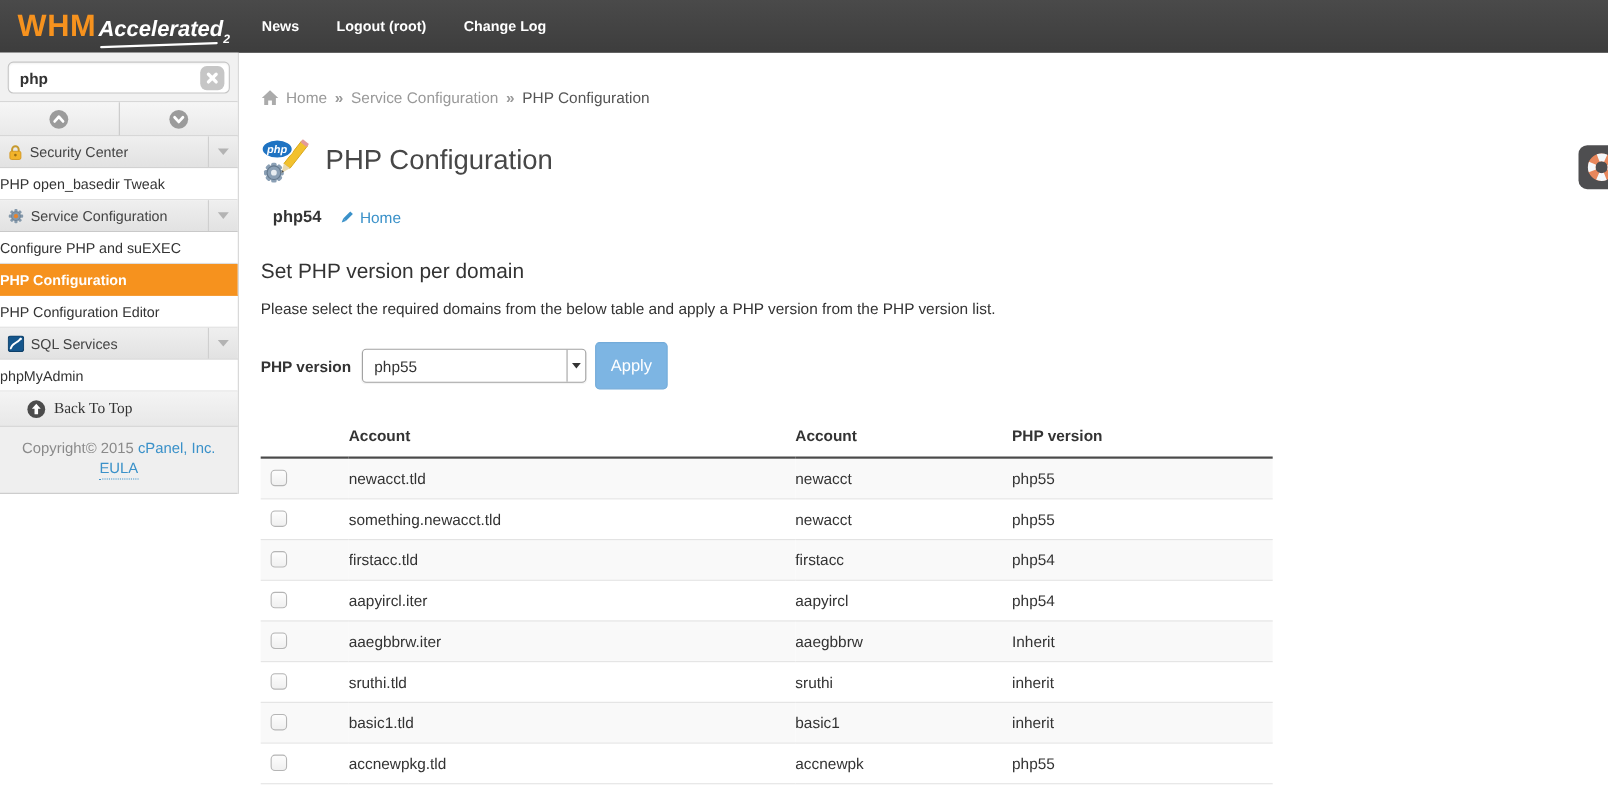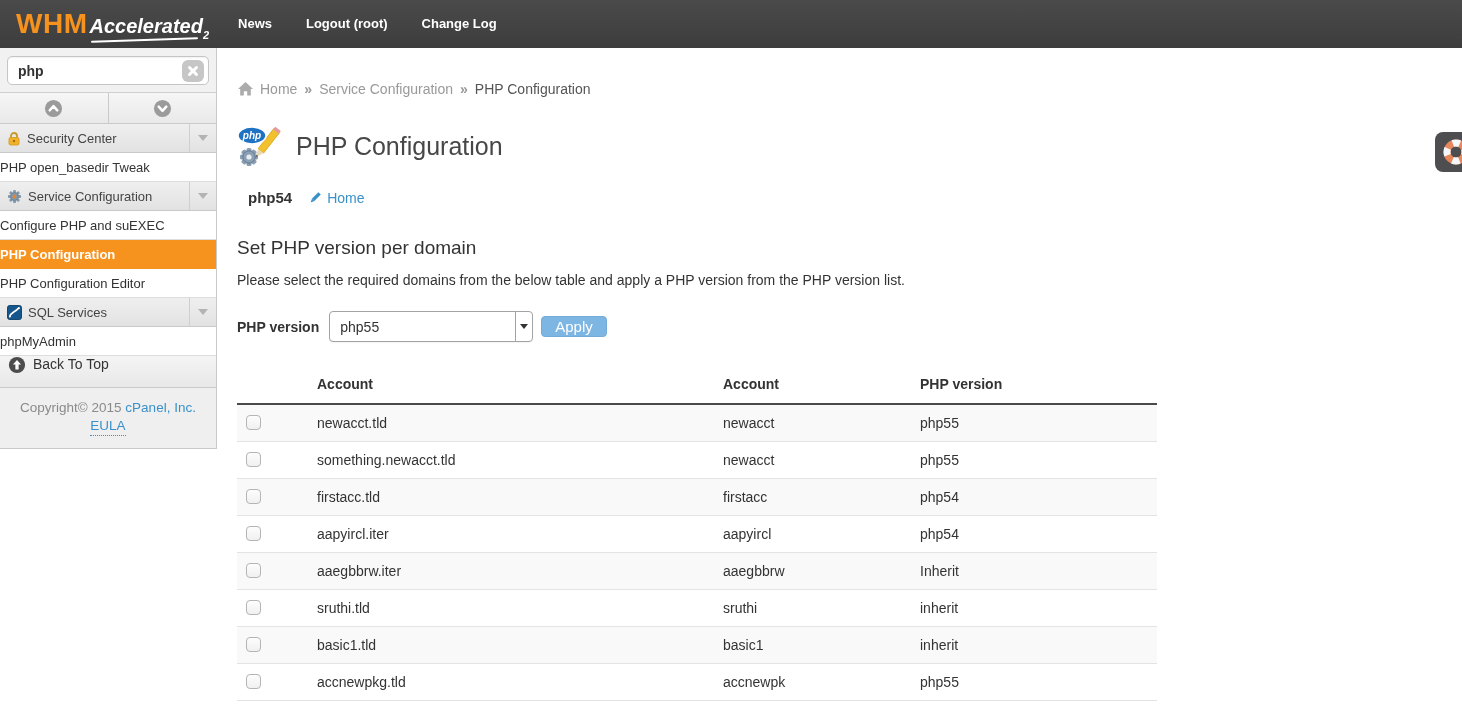--- a/index.html
+++ b/index.html
@@ -30,21 +30,21 @@
   .arrow-btn { flex: 1; display: flex; align-items: center; justify-content: center; cursor: pointer; }
   .arrow-btn:first-child { border-right: 1px solid #c9c9c9; }
 
   .group-header { height: 29px; background: linear-gradient(#efefef, #e2e2e2); border-bottom: 1px solid #c9c9c9; display: flex; align-items: center; padding-left: 7px; font-size: 13px; color: #444; cursor: pointer; }
   .group-header .gh-icon { margin-right: 6px; display: flex; }
   .gh-chev { margin-left: auto; align-self: stretch; width: 27px; border-left: 1px solid #cfcfcf; display: flex; align-items: center; justify-content: center; }
   .caret-down { width: 0; height: 0; border-left: 5px solid transparent; border-right: 5px solid transparent; border-top: 6px solid #b3b3b3; }
   .side-item { height: 29px; background: #fff; border-bottom: 1px solid #ddd; display: flex; align-items: center; padding-left: 0; font-size: 13px; color: #333; cursor: pointer; }
   .side-item.active { background: #f6921e; border-bottom-color: #f6921e; color: #fff; font-weight: bold; }
 
-  .back-top { height: 32px; background: linear-gradient(#f4f4f4, #e8e8e8); border-bottom: 1px solid #c9c9c9; display: flex; align-items: flex-start; gap: 7px; padding-left: 8px; font-size: 14px; color: #333; cursor: pointer; }
+  .back-top { height: 32px; background: linear-gradient(#f4f4f4, #e8e8e8); border-bottom: 1px solid #c9c9c9; display: flex; align-items: center; gap: 7px; padding-left: 24px; font-size: 14px; color: #333; cursor: pointer; font-family: Liberation Serif, serif; }
   .side-footer { background: #efefef; border-bottom: 1px solid #c9c9c9; text-align: center; padding: 11px 4px 12px; font-size: 13.5px; color: #8a8a8a; line-height: 18px; }
   .side-footer a { color: #3a91c9; text-decoration: none; cursor: pointer; }
   .eula-link { display: inline-block; border-bottom: 1px dotted #3a91c9; }
 
   
   .main { flex: 1; position: relative; padding-left: 20px; height: 674px; overflow: hidden; margin-top: 20px; }
   .breadcrumb { height: 42px; display: flex; align-items: center; font-size: 14px; color: #999; gap: 7px; }
   .breadcrumb .crumb { cursor: pointer; }
   .breadcrumb .crumb.last { color: #555; cursor: default; }
   .crumb-sep { color: #999; font-weight: bold; }
@@ -64,21 +64,21 @@
   .edit-link { display: flex; align-items: center; gap: 5px; color: #3a91c9; font-size: 14px; text-decoration: none; cursor: pointer; }
 
   .desc { margin-top: 13px; font-size: 14px; color: #333; }
 
   .version-row { margin-top: 23px; display: flex; align-items: center; }
   .version-label { font-size: 14px; font-weight: bold; color: #333; margin-right: 10px; }
   .select { width: 204px; height: 31px; background: #fff; border: 1px solid #a3a3a3; border-radius: 4px; display: flex; align-items: stretch; cursor: pointer; box-shadow: 0 1px 1px rgba(0,0,0,.05); }
   .select-value { flex: 1; display: flex; align-items: center; padding-left: 10px; font-size: 14px; color: #333; }
   .select-arrow { width: 17px; border-left: 1px solid #a3a3a3; display: flex; align-items: center; justify-content: center; }
   .select-caret { width: 0; height: 0; border-left: 4px solid transparent; border-right: 4px solid transparent; border-top: 5px solid #333; }
-  .apply-btn { margin-left: 8px; height: 21px; padding: 0 13px; background: #7db5e3; border: 1px solid #73abd9; border-radius: 4px; color: #fff; font-size: 15px; font-family: "Liberation Sans", sans-serif; cursor: pointer; }
+  .apply-btn { margin-left: 8px; height: 43px; padding: 0 13px; background: #7db5e3; border: 1px solid #73abd9; border-radius: 4px; color: #fff; font-size: 15px; font-family: "Liberation Sans", sans-serif; cursor: pointer; }
 
   
   .domain-table { margin-top: 28px; width: 920px; border-collapse: collapse; font-size: 14px; color: #333; table-layout: fixed; }
   .domain-table col.c-check { width: 80px; }
   .domain-table col.c-domain { width: 406px; }
   .domain-table col.c-account { width: 197px; }
   .domain-table col.c-version { width: 237px; }
   .domain-table thead th { text-align: left; font-weight: bold; padding: 6px 0 11px; border-bottom: 2px solid #4a4a4a; }
   .domain-table tbody td { height: 37px; border-bottom: 1px solid #e3e3e3; padding: 0; }
   .domain-table tbody tr:nth-child(odd) { background: #f9f9f9; }

